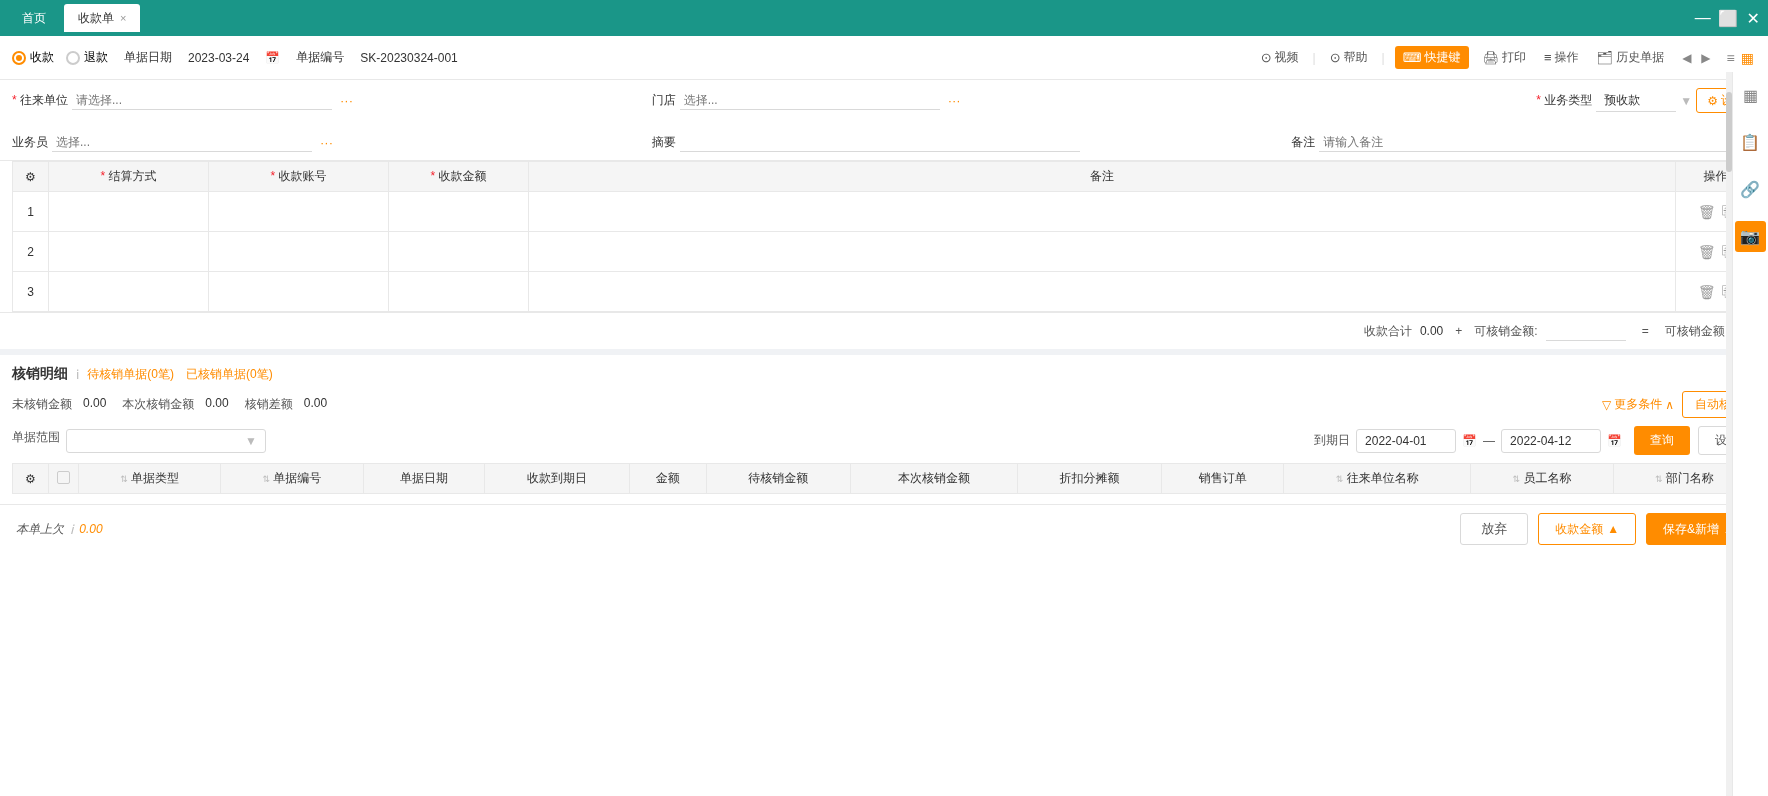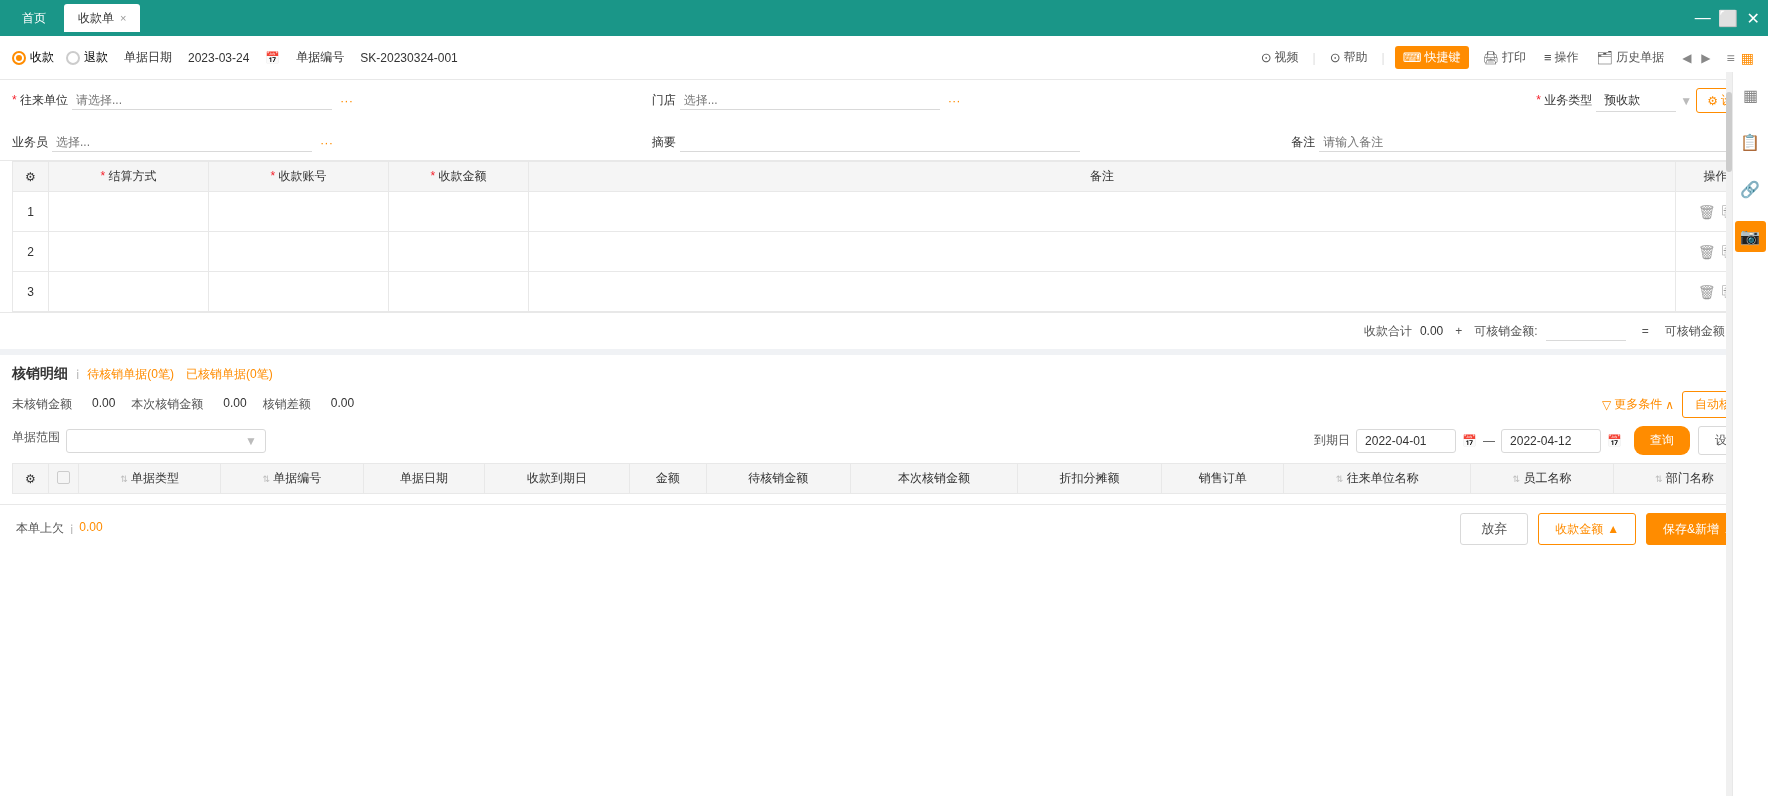--- a/index.html
+++ b/index.html
@@ -260,21 +260,21 @@
       cursor: pointer;
       font-size: 12px;
     }
 
     .hexiao-stats-row {
       display: flex;
       align-items: center;
       gap: 16px;
       margin-bottom: 8px;
     }
-    .stat-item { display: flex; gap: 20px; }
+    .stat-item { display: flex; gap: 11px; }
     .stat-label { color: #555; }
     .stat-value { color: #333; }
 
     .hexiao-filter-row {
       display: flex;
       align-items: center;
       gap: 12px;
       margin-bottom: 8px;
     }
     .filter-right {
@@ -329,21 +329,21 @@
       width: 100px;
     }
     .date-range-sep { color: #555; }
     .calendar-icon { color: #bbb; cursor: pointer; }
 
     .query-btn {
       background: #ff8c00;
       color: #fff;
       border: none;
       padding: 5px 16px;
-      border-radius: 9px;
+      border-radius: 3px;
       cursor: pointer;
     }
     .settings-btn2 {
       background: #fff;
       border: 1px solid #d9d9d9;
       color: #555;
       padding: 5px 16px;
       border-radius: 3px;
       cursor: pointer;
     }
@@ -366,21 +366,21 @@
 
     
     .bottom-bar {
       display: flex;
       align-items: center;
       padding: 8px 16px;
       border-top: 1px solid #e8e8e8;
       background: #fff;
       gap: 12px;
     }
-    .bottom-left { display: flex; gap: 6px; }
+    .bottom-left { display: flex; align-items: center; gap: 6px; font-style: italic; }
     .bottom-label { color: #555; }
     .bottom-value { color: #ff8c00; font-weight: 500; }
     .bottom-right { margin-left: auto; display: flex; gap: 10px; }
     .btn-abandon {
       background: #fff;
       border: 1px solid #d9d9d9;
       color: #555;
       padding: 6px 20px;
       border-radius: 3px;
       cursor: pointer;

